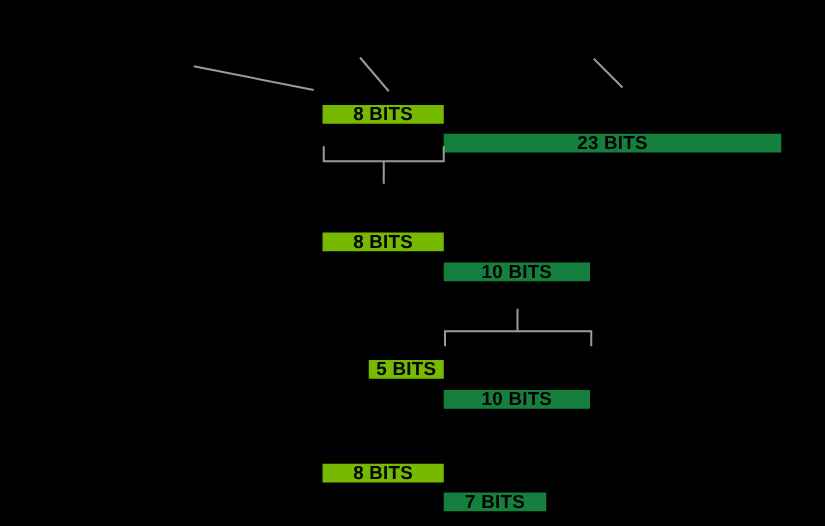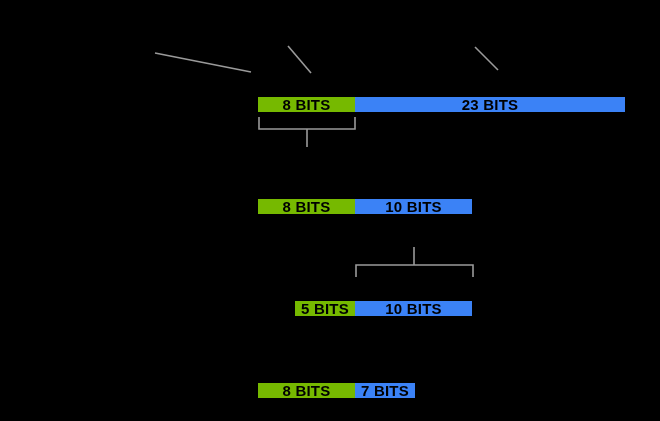--- a/index.html
+++ b/index.html
@@ -15,37 +15,37 @@
     position: relative;
     width: 660px;
     height: 421px;
     background: #000000;
     overflow: hidden;
   }
   .bitbar {
     position: absolute;
     display: flex;
     flex-direction: row;
-    align-items: flex-end;
+    align-items: center;
   }
   .seg {
     display: flex;
     align-items: center;
     justify-content: center;
     box-sizing: border-box;
     color: #000000;
     font-size: 15px;
     font-weight: 700;
     letter-spacing: 0.2px;
     white-space: nowrap;
     line-height: 1;
   }
   .seg-blue  { background: #0077C8; }
   .seg-green { background: #76B900; }
-  .seg-teal  { background: #3b82f6; margin-top: 47px; }
+  .seg-teal  { background: #15803d; margin-top: 47px; }
   .seg.no-label { font-size: 0; }
 
   svg.overlay {
     position: absolute;
     left: 0;
     top: 0;
     width: 660px;
     height: 421px;
     pointer-events: none;
   }
@@ -76,21 +76,21 @@
 
   <div class="bitbar" style="left:286px; top:275px; width:186px; height:41px;">
     <div class="seg seg-blue no-label" style="width:9px;"></div>
     <div class="seg seg-green" style="width:60px;">5 BITS</div>
     <div class="seg seg-teal" style="width:117px;">10 BITS</div>
   </div>
 
   <div class="bitbar" style="left:249px; top:358px; width:188px; height:40px;">
     <div class="seg seg-blue no-label" style="width:9px;"></div>
     <div class="seg seg-green" style="width:97px;">8 BITS</div>
-    <div class="seg seg-teal" style="width:60px;">7 BITS</div>
+    <div class="seg seg-teal" style="width:82px;">7 BITS</div>
   </div>
 
   <svg class="overlay" viewBox="0 0 660 421">
 
     <line x1="155" y1="53" x2="251" y2="72"></line>
 
     <line x1="288" y1="46" x2="311" y2="73"></line>
 
     <line x1="475" y1="47" x2="498" y2="70"></line>
 

